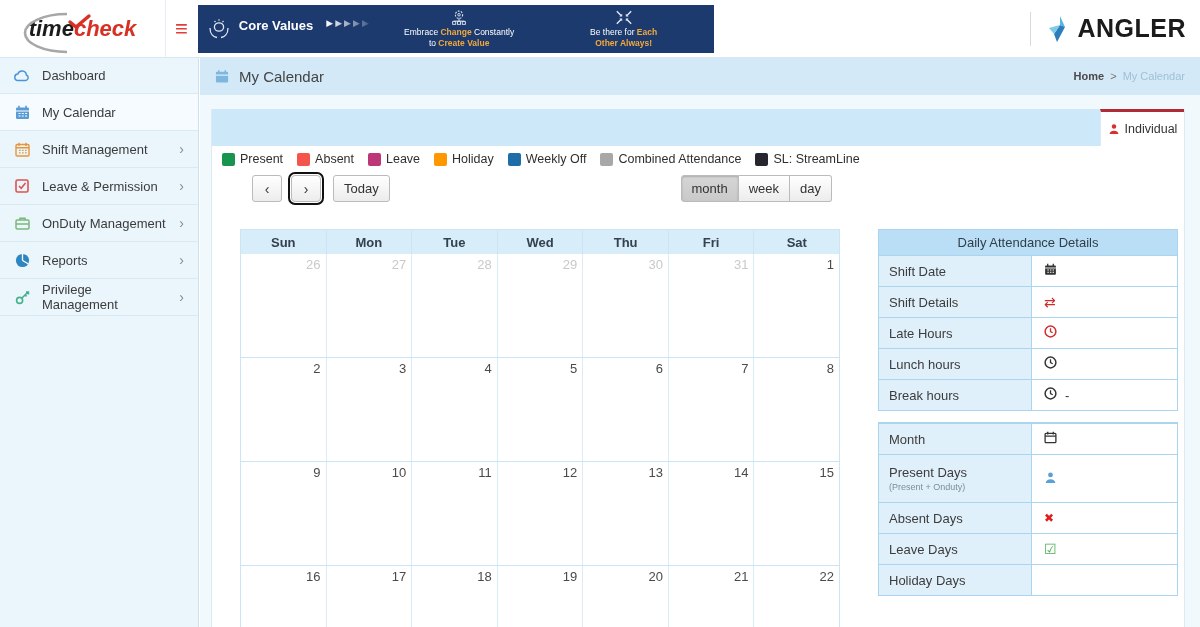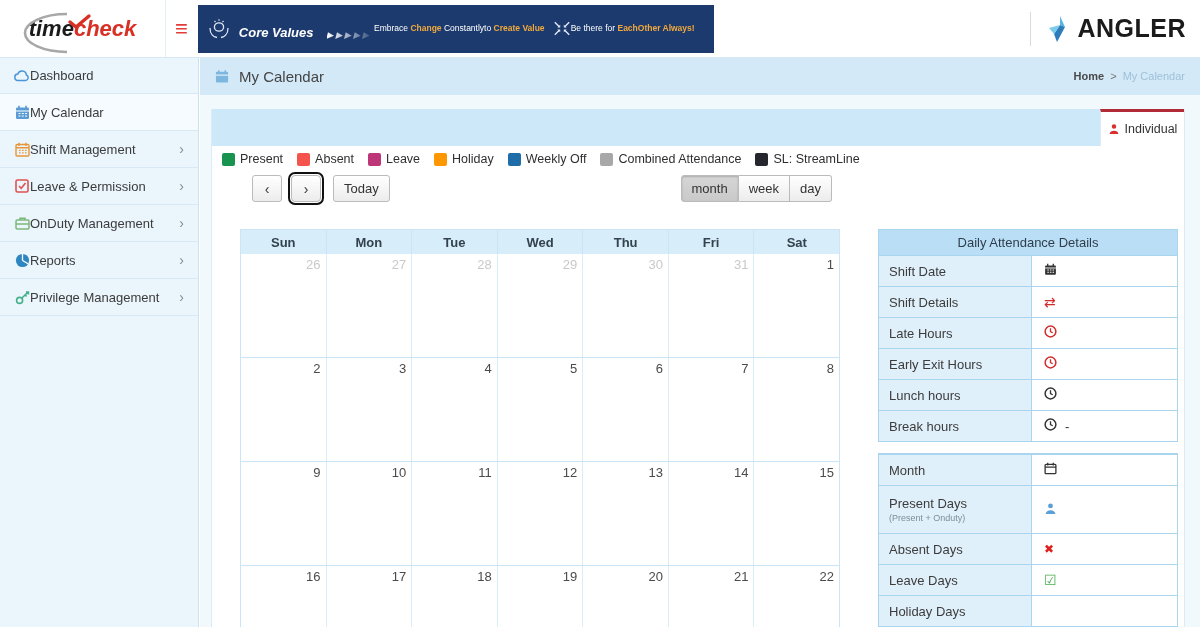--- a/index.html
+++ b/index.html
@@ -10,36 +10,36 @@
           border-bottom:1px solid #d5e8f3;display:flex;align-items:center;z-index:5;}
   .logo-box{width:166px;height:100%;display:flex;align-items:center;justify-content:center;
             border-right:1px solid #e3eef5;box-sizing:border-box;}
   .logo{position:relative;display:flex;align-items:center;}
   .logo svg{position:absolute;left:-14px;top:-6px;}
   .logo-time{font-style:italic;font-weight:bold;font-size:22px;color:#1b1b1b;letter-spacing:0;}
   .logo-check{font-style:italic;font-weight:bold;font-size:22px;color:#d93025;}
   .hamburger{color:#e23c39;font-size:22px;font-weight:bold;margin:0 10px 0 9px;cursor:pointer;line-height:1;}
   .banner{width:516px;height:48px;background:#1c3a6e;display:flex;align-items:center;
           color:#fff;padding:0 8px;box-sizing:border-box;}
-  .banner-lead{display:flex;align-items:flex-end;gap:7px;font-style:italic;}
+  .banner-lead{display:flex;align-items:flex-start;gap:7px;}
   .banner-title{font-size:13px;font-weight:bold;white-space:nowrap;}
   .banner-arrows{font-size:9px;letter-spacing:2px;background:linear-gradient(90deg,#fff,rgba(255,255,255,.15));
                  -webkit-background-clip:text;background-clip:text;color:transparent;margin:0 6px;}
-  .banner-item{display:flex;align-items:center;flex:1;min-width:0;justify-content:center;}
+  .banner-item{display:flex;flex-direction:column;align-items:center;flex:1;min-width:0;}
   .banner-item svg{height:17px;margin-bottom:1px;}
   .banner-line{font-size:8.5px;line-height:1.25;white-space:nowrap;text-align:center;}
   .hl{color:#f2a93b;font-weight:bold;}
   .topbar-right{margin-left:auto;display:flex;align-items:center;padding-right:14px;}
   .angler-divider{width:1px;height:34px;background:#d9d9d9;margin-right:16px;}
   .angler{display:flex;align-items:flex-start;gap:4px;}
   .angler-text{font-size:25px;font-weight:bold;color:#1b1b1b;letter-spacing:.5px;}
   
   .sidebar{position:absolute;top:57px;left:0;width:199px;bottom:0;background:#eaf5fc;
            border-right:1px solid #cde2ef;box-sizing:border-box;}
-  .side-item{height:36px;display:flex;align-items:center;padding:0 14px;
+  .side-item{height:36px;display:flex;align-items:center;padding:0 14px;gap:12px;
              border-bottom:1px solid #d9e9f3;font-size:13px;color:#3c3c3c;cursor:pointer;}
   .side-item.active{background:#f6fbff;}
   .side-ico{width:16px;display:flex;justify-content:center;}
   .side-label{flex:1;}
   .side-chevron{color:#8a8a8a;font-size:14px;}
   
   .main{position:absolute;top:57px;left:200px;right:0;bottom:0;background:#f2f9fd;}
   .page-header{height:38px;background:#d3e9f7;display:flex;align-items:center;
                padding:0 15px;box-sizing:border-box;}
   .page-title{font-size:15px;color:#444;margin-left:10px;}
@@ -418,30 +418,20 @@
             <div class="att-label">Late Hours</div>
             <div class="att-value">
                 <span class="ico-red"><svg width="13" height="13" viewBox="0 0 14 14">
                     <circle cx="7" cy="7" r="5.8" fill="none" stroke="currentColor" stroke-width="1.6"></circle>
                     <path d="M7 3.6V7l2.4 1.3" stroke="currentColor" stroke-width="1.4" fill="none"></path>
                   </svg></span>
                 <span></span>
               </div>
           </div>
           <div class="att-row h30">
-            <div class="att-label">Early Exit Hours</div>
-            <div class="att-value">
-                <span class="ico-red"><svg width="13" height="13" viewBox="0 0 14 14">
-                    <circle cx="7" cy="7" r="5.8" fill="none" stroke="currentColor" stroke-width="1.6"></circle>
-                    <path d="M7 3.6V7l2.4 1.3" stroke="currentColor" stroke-width="1.4" fill="none"></path>
-                  </svg></span>
-                <span></span>
-              </div>
-          </div>
-          <div class="att-row h30">
             <div class="att-label">Lunch hours</div>
             <div class="att-value">
                 <span class="ico-dark"><svg width="13" height="13" viewBox="0 0 14 14">
                     <circle cx="7" cy="7" r="5.8" fill="none" stroke="currentColor" stroke-width="1.6"></circle>
                     <path d="M7 3.6V7l2.4 1.3" stroke="currentColor" stroke-width="1.4" fill="none"></path>
                   </svg></span>
                 <span></span>
               </div>
           </div>
           <div class="att-row h30">

